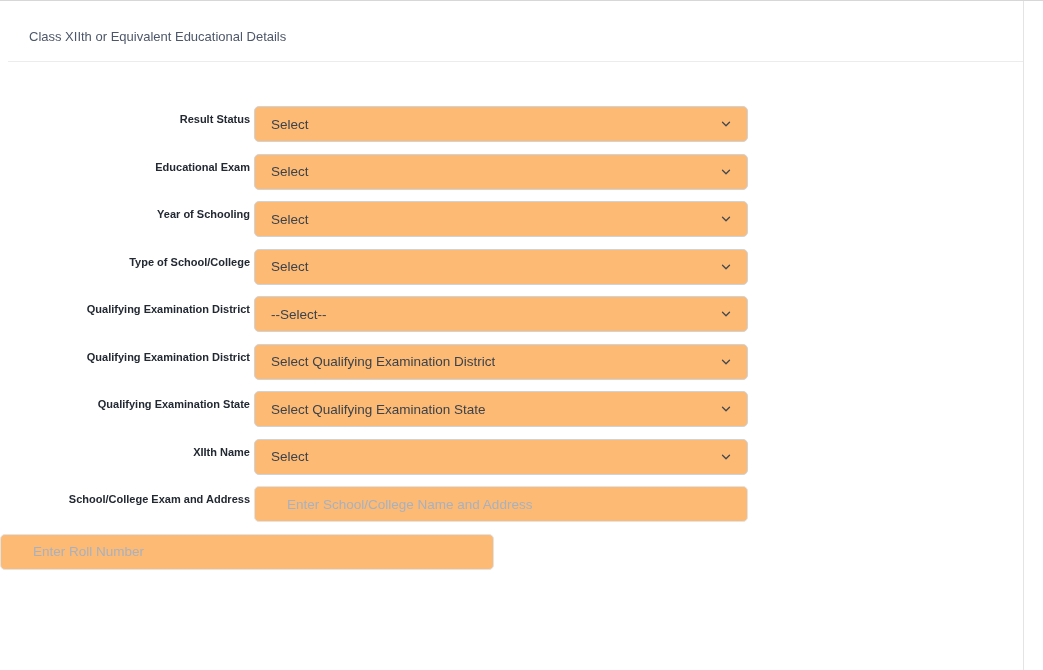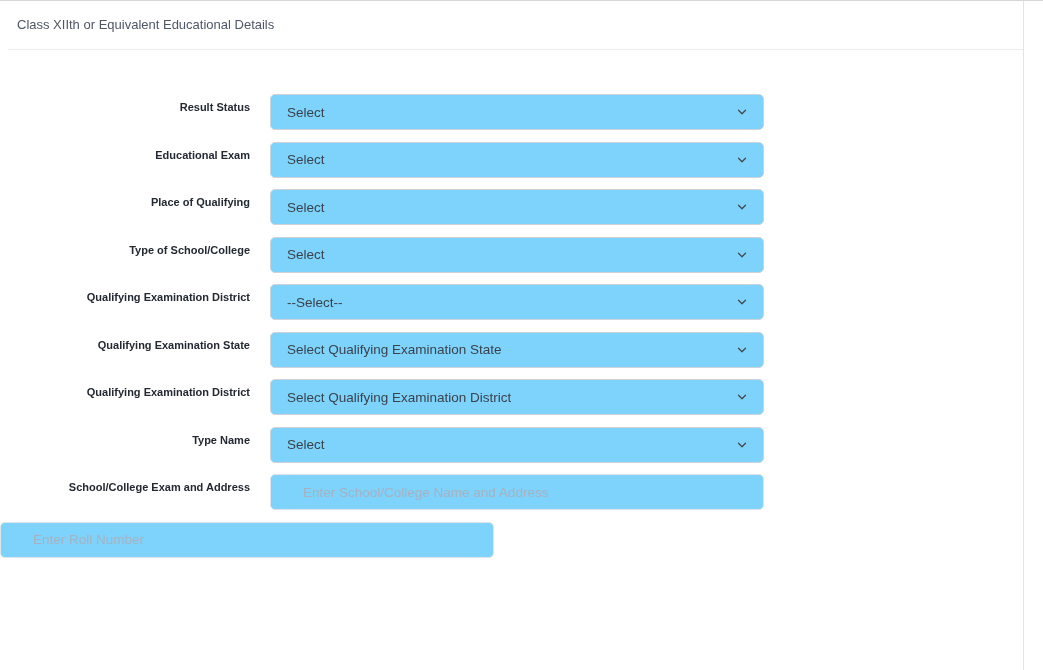--- a/index.html
+++ b/index.html
@@ -22,58 +22,58 @@
     top: 0;
     left: 1023px;
     width: 1px;
     height: 670px;
     background: #e4e4e4;
   }
   .panel-header {
     padding: 12px 13px 0 13px;
   }
   .panel-title {
-    margin: 4px;
+    margin: 16px;
     font-size: 13px;
     font-weight: 400;
     color: #4d5769;
     line-height: 16px;
   }
   .divider {
     height: 1px;
     background: #ececec;
     margin: 16px 19px 0 8px;
   }
   .form {
     padding-top: 44px;
     display: flex;
     flex-direction: column;
     gap: 11.5px;
   }
   .row {
     display: grid;
     grid-template-columns: 250px 494px;
-    column-gap: 20px;
+    column-gap: 4px;
     align-items: start;
   }
   .lbl {
     text-align: right;
     font-size: 11px;
     font-weight: 700;
     color: #232933;
     padding-top: 7px;
     line-height: 1.25;
   }
   .control {
     position: relative;
     height: 36px;
     width: 494px;
     border: 1px solid #ced3d9;
     border-radius: 5px;
-    background: #7dd3fc;
+    background: #fdba74;
     display: flex;
     align-items: center;
     padding: 0 60px 0 16px;
     font-size: 13.5px;
     color: #3b424b;
     cursor: pointer;
   }
   .control .value {
     white-space: nowrap;
     overflow: hidden;
@@ -143,21 +143,21 @@
 
       <span class="chev">
         <svg width="14" height="14" viewBox="0 0 24 24" fill="none" stroke="currentColor" stroke-width="2.2" stroke-linecap="round" stroke-linejoin="round">
               <path d="M6 9l6 6 6-6"></path>
             </svg>
       </span>
     </div>
   </div>
 
   <div class="row">
-    <label class="lbl">Place of Qualifying</label>
+    <label class="lbl">Year of Schooling</label>
     <div class="control" role="combobox">
       <span class="value">Select</span>
 
       <span class="chev">
         <svg width="14" height="14" viewBox="0 0 24 24" fill="none" stroke="currentColor" stroke-width="2.2" stroke-linecap="round" stroke-linejoin="round">
               <path d="M6 9l6 6 6-6"></path>
             </svg>
       </span>
     </div>
   </div>
@@ -182,47 +182,47 @@
 
       <span class="chev">
         <svg width="14" height="14" viewBox="0 0 24 24" fill="none" stroke="currentColor" stroke-width="2.2" stroke-linecap="round" stroke-linejoin="round">
               <path d="M6 9l6 6 6-6"></path>
             </svg>
       </span>
     </div>
   </div>
 
   <div class="row">
+    <label class="lbl">Qualifying Examination District</label>
+    <div class="control" role="combobox">
+      <span class="value">Select Qualifying Examination District</span>
+
+      <span class="chev">
+        <svg width="14" height="14" viewBox="0 0 24 24" fill="none" stroke="currentColor" stroke-width="2.2" stroke-linecap="round" stroke-linejoin="round">
+              <path d="M6 9l6 6 6-6"></path>
+            </svg>
+      </span>
+    </div>
+  </div>
+
+  <div class="row">
     <label class="lbl">Qualifying Examination State</label>
     <div class="control" role="combobox">
       <span class="value">Select Qualifying Examination State</span>
 
       <span class="chev">
         <svg width="14" height="14" viewBox="0 0 24 24" fill="none" stroke="currentColor" stroke-width="2.2" stroke-linecap="round" stroke-linejoin="round">
               <path d="M6 9l6 6 6-6"></path>
             </svg>
       </span>
     </div>
   </div>
 
   <div class="row">
-    <label class="lbl">Qualifying Examination District</label>
-    <div class="control" role="combobox">
-      <span class="value">Select Qualifying Examination District</span>
-
-      <span class="chev">
-        <svg width="14" height="14" viewBox="0 0 24 24" fill="none" stroke="currentColor" stroke-width="2.2" stroke-linecap="round" stroke-linejoin="round">
-              <path d="M6 9l6 6 6-6"></path>
-            </svg>
-      </span>
-    </div>
-  </div>
-
-  <div class="row">
-    <label class="lbl">Type Name</label>
+    <label class="lbl">XIIth Name</label>
     <div class="control" role="combobox">
       <span class="value">Select</span>
 
       <span class="chev">
         <svg width="14" height="14" viewBox="0 0 24 24" fill="none" stroke="currentColor" stroke-width="2.2" stroke-linecap="round" stroke-linejoin="round">
               <path d="M6 9l6 6 6-6"></path>
             </svg>
       </span>
     </div>
   </div>

